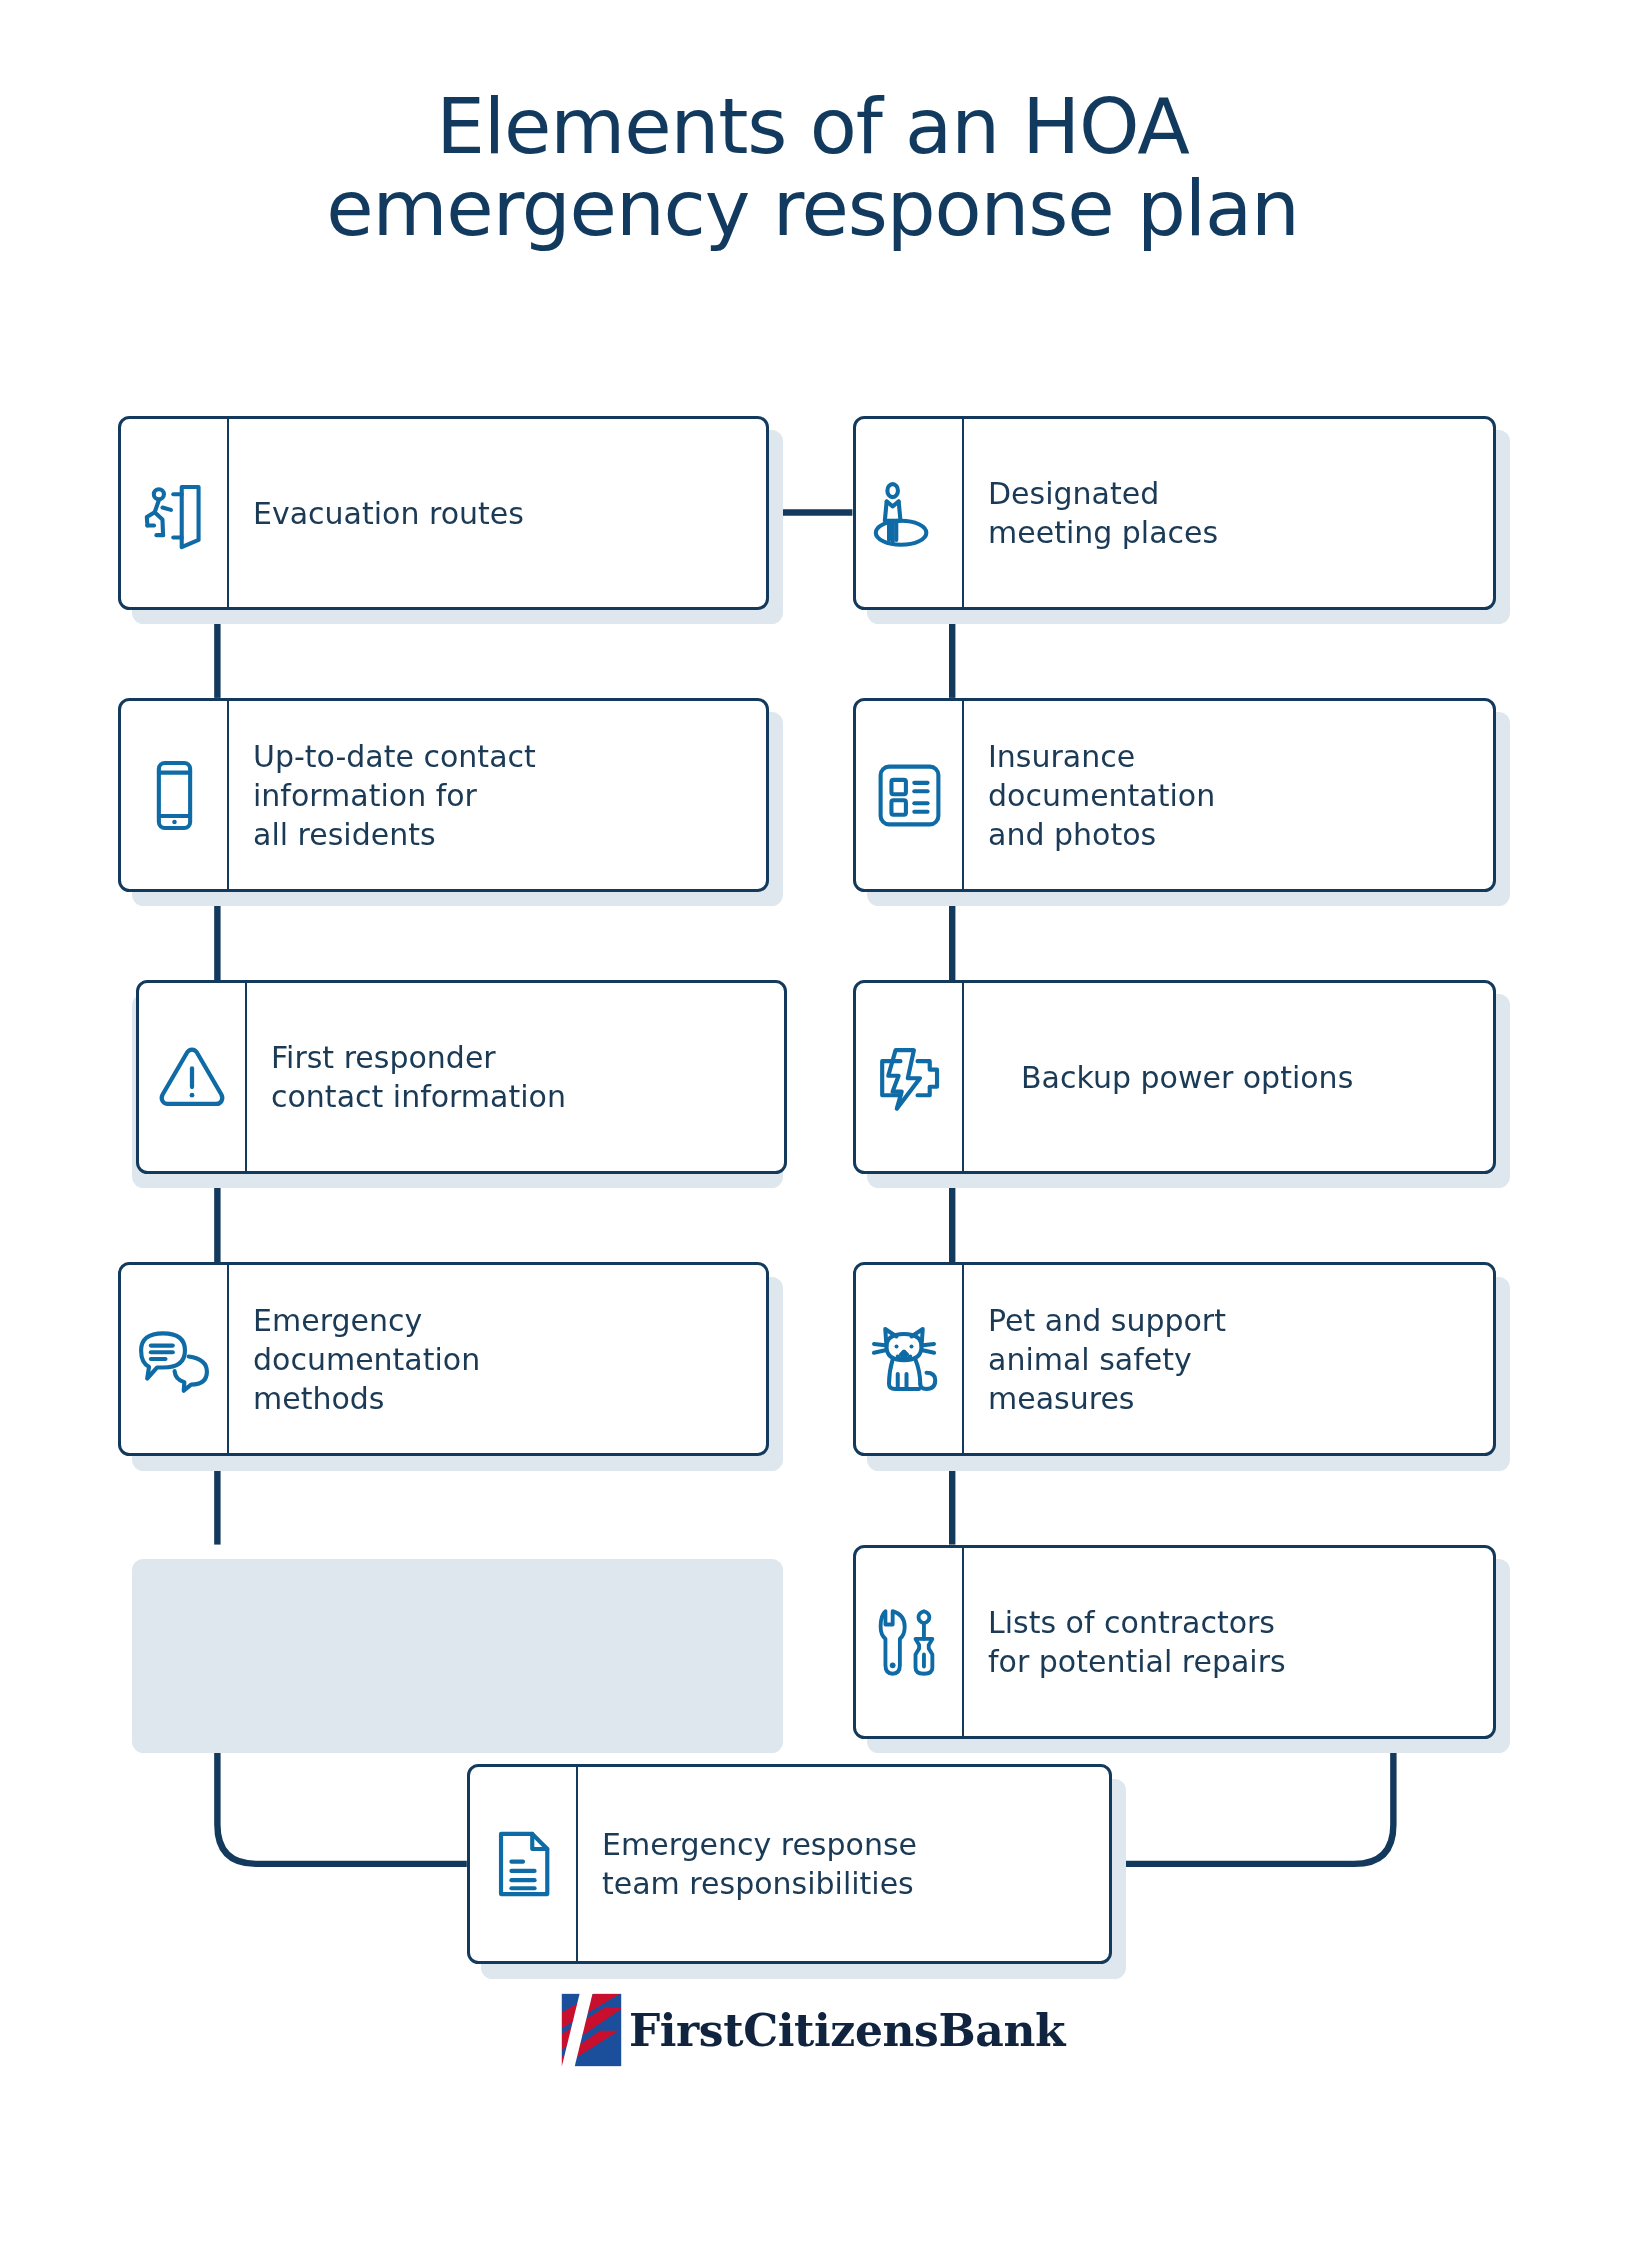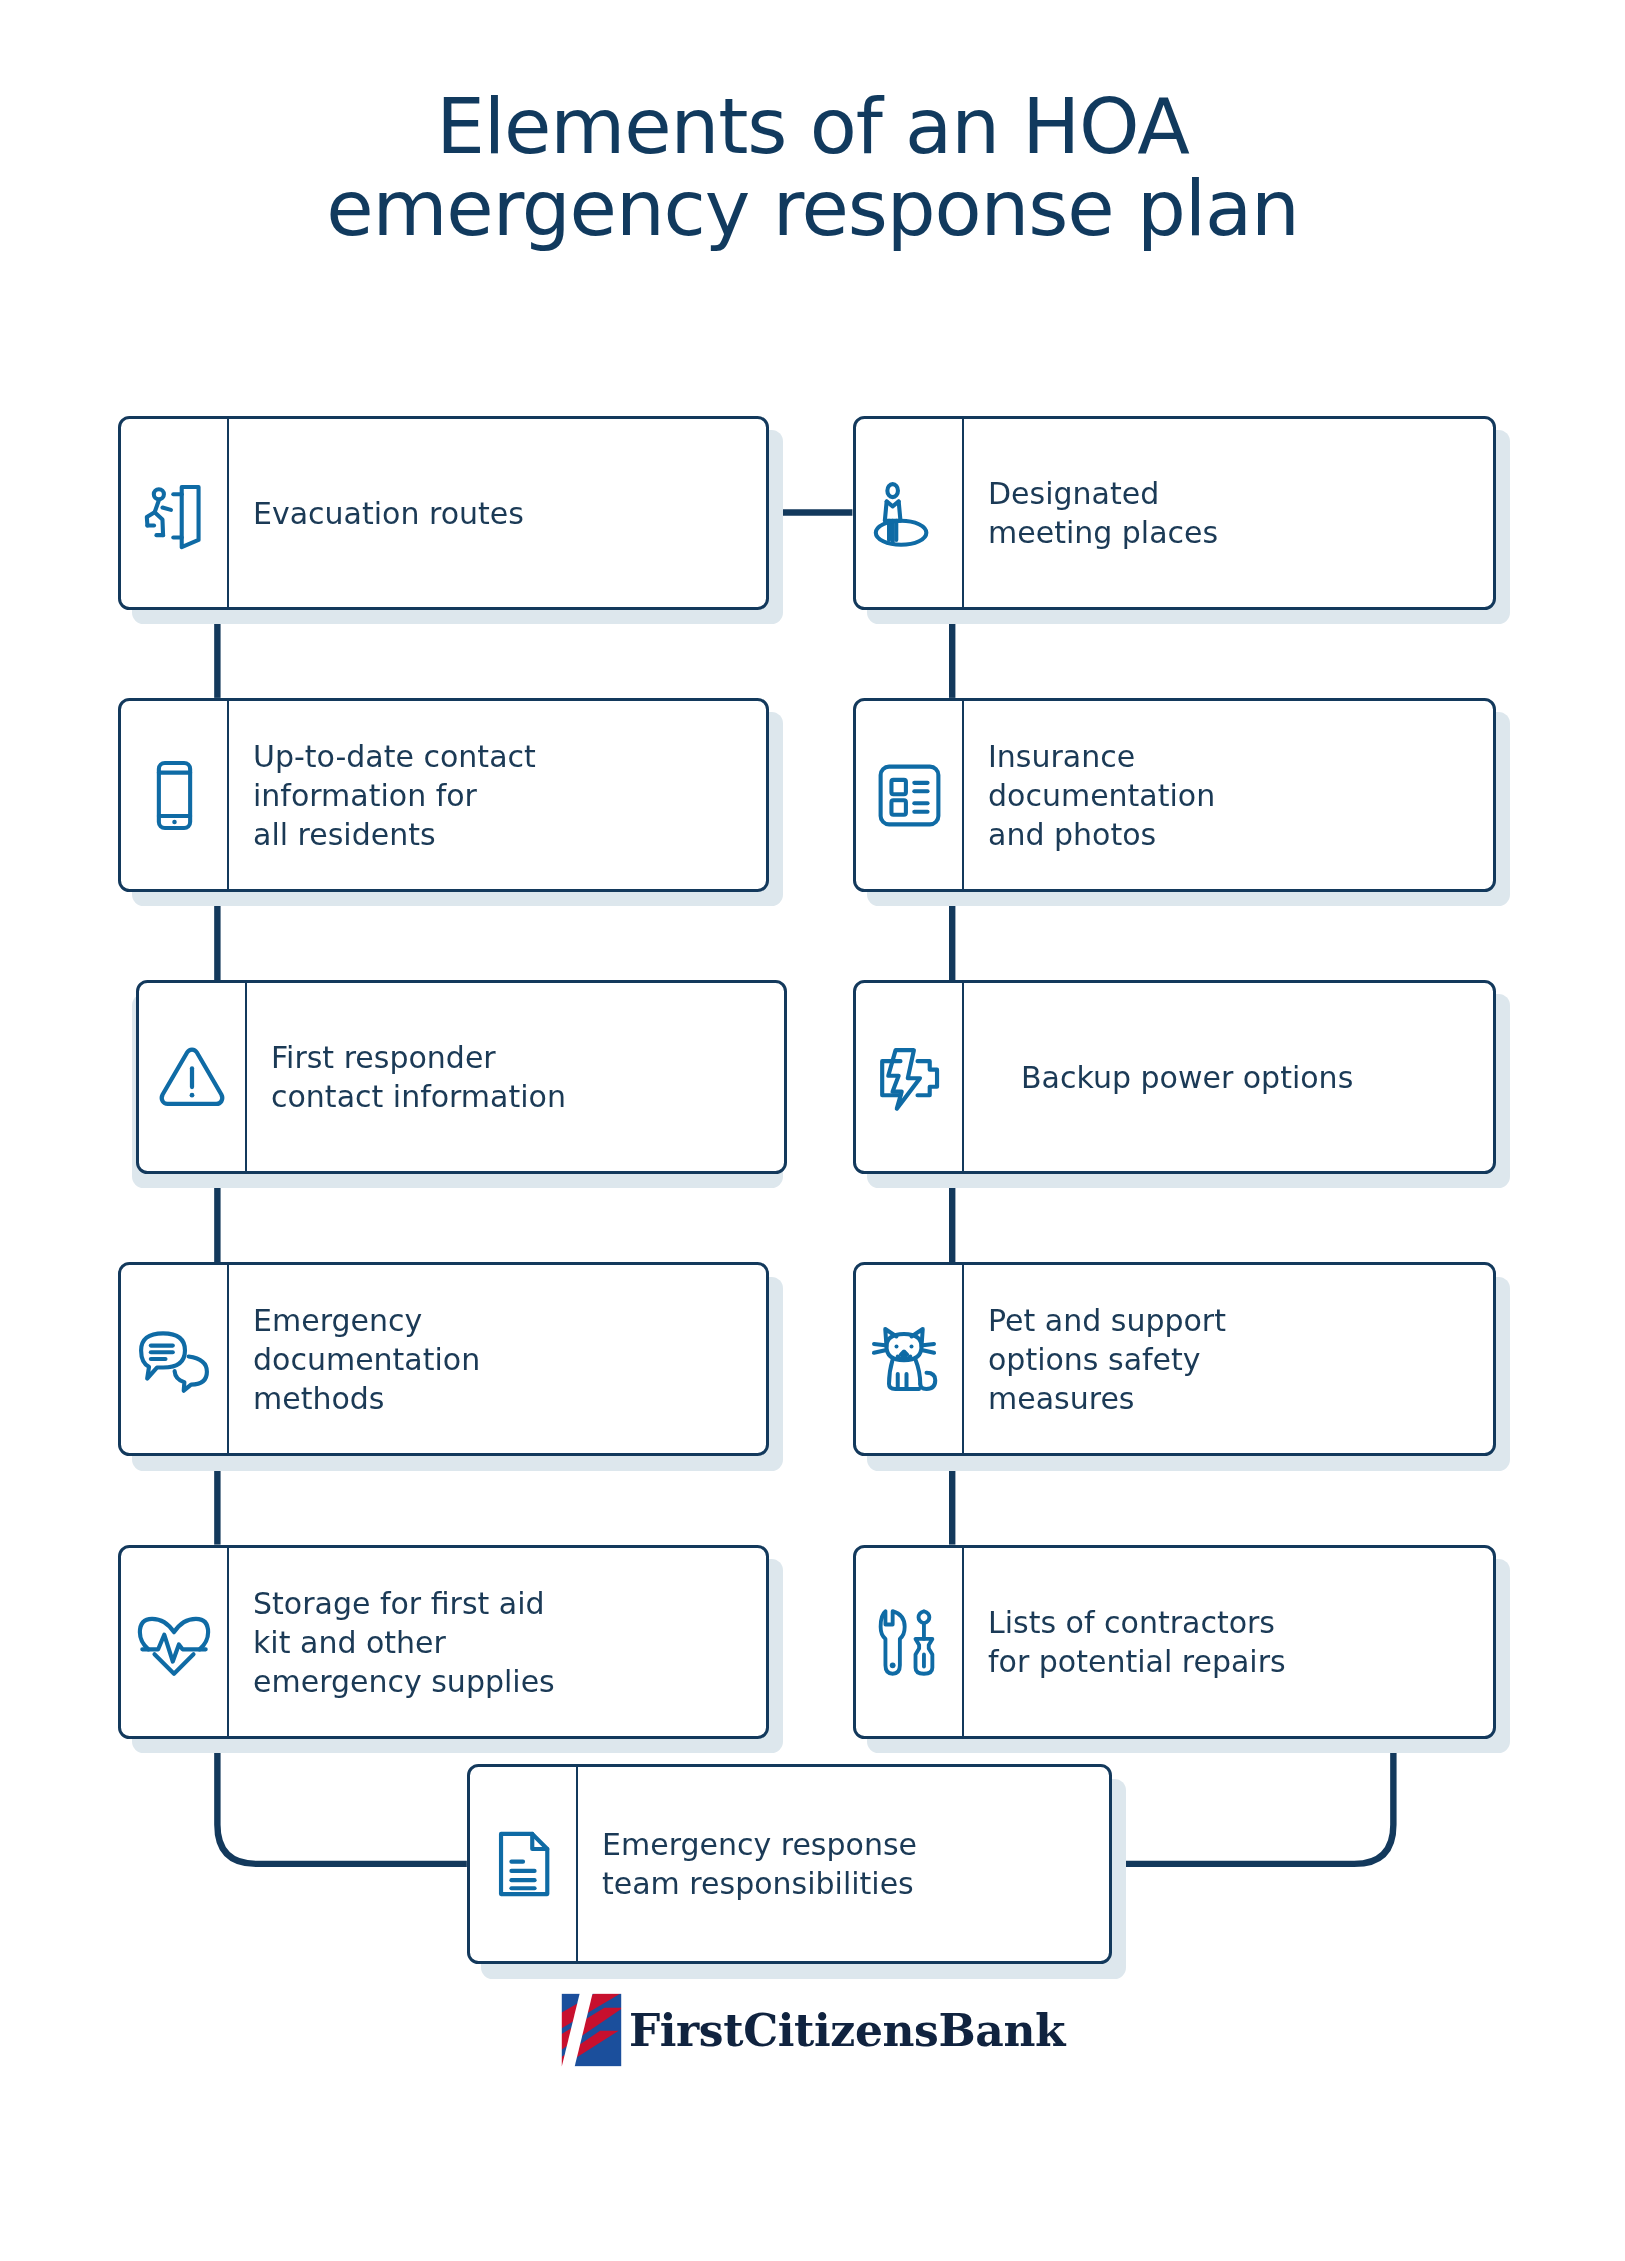--- a/index.html
+++ b/index.html
@@ -283,39 +283,25 @@
         <path d="M43 25 L52 27"></path>
         <path d="M19 32 Q16 42 16 52 Q16 56 21 56 H40"></path>
         <path d="M37 32 Q41 42 41 52"></path>
         <path d="M23 44 V56"></path>
         <path d="M30 44 V56"></path>
         <path d="M41 52 Q41 56 46 56 Q53 56 53 49 Q53 43 46 43"></path>
       </svg>
     </div>
     <div class="text-cell">
       <span class="card-label">Pet and support
-options safety
+animal safety
 measures</span>
     </div>
   </div>
 
-  <div class="card" style="left:118px; top:1545px; width:651px; height:194px;">
-    <div class="icon-cell">
-      <svg width="78" height="78" viewBox="0 0 64 64" stroke="#0f6ba5" stroke-width="3.4" fill="none" stroke-linecap="round" stroke-linejoin="round">
-        <path d="M11 38 Q4 32 4 24 Q4 13 14 13 Q25 13 32 24 Q39 13 50 13 Q60 13 60 24 Q60 32 53 38"></path>
-        <path d="M6 38 H19 L24 26 L31 48 L36 34 L39 38 H58"></path>
-        <path d="M16 42 L32 58 L48 42"></path>
-      </svg>
-    </div>
-    <div class="text-cell">
-      <span class="card-label">Storage for first aid
-kit and other
-emergency supplies</span>
-    </div>
-  </div>
 
   <div class="card" style="left:853px; top:1545px; width:643px; height:194px;">
     <div class="icon-cell">
       <svg width="77" height="77" viewBox="0 0 64 64" stroke="#0f6ba5" stroke-width="3.2" fill="none" stroke-linecap="round" stroke-linejoin="round">
         <path d="M12 6 V17 H18 V6 Q28 9 28 19 Q28 26 24 29 V51 Q24 58 18 58 Q12 58 12 51 V29
                  Q8 26 8 19 Q8 9 12 6 Z"></path>
         <circle cx="18" cy="51" r="2.4" fill="#0f6ba5" stroke="none"></circle>
         <path d="M44 6 Q48.5 7.5 48.5 11 Q48.5 14.5 44 16 Q39.5 14.5 39.5 11 Q39.5 7.5 44 6 Z"></path>
         <path d="M44 16 V29"></path>
         <path d="M37 29 H51 L48 34 V37 L51 42 V53 Q51 58 44 58 Q37 58 37 53 V42 L40 37 V34 L37 29 Z"></path>

